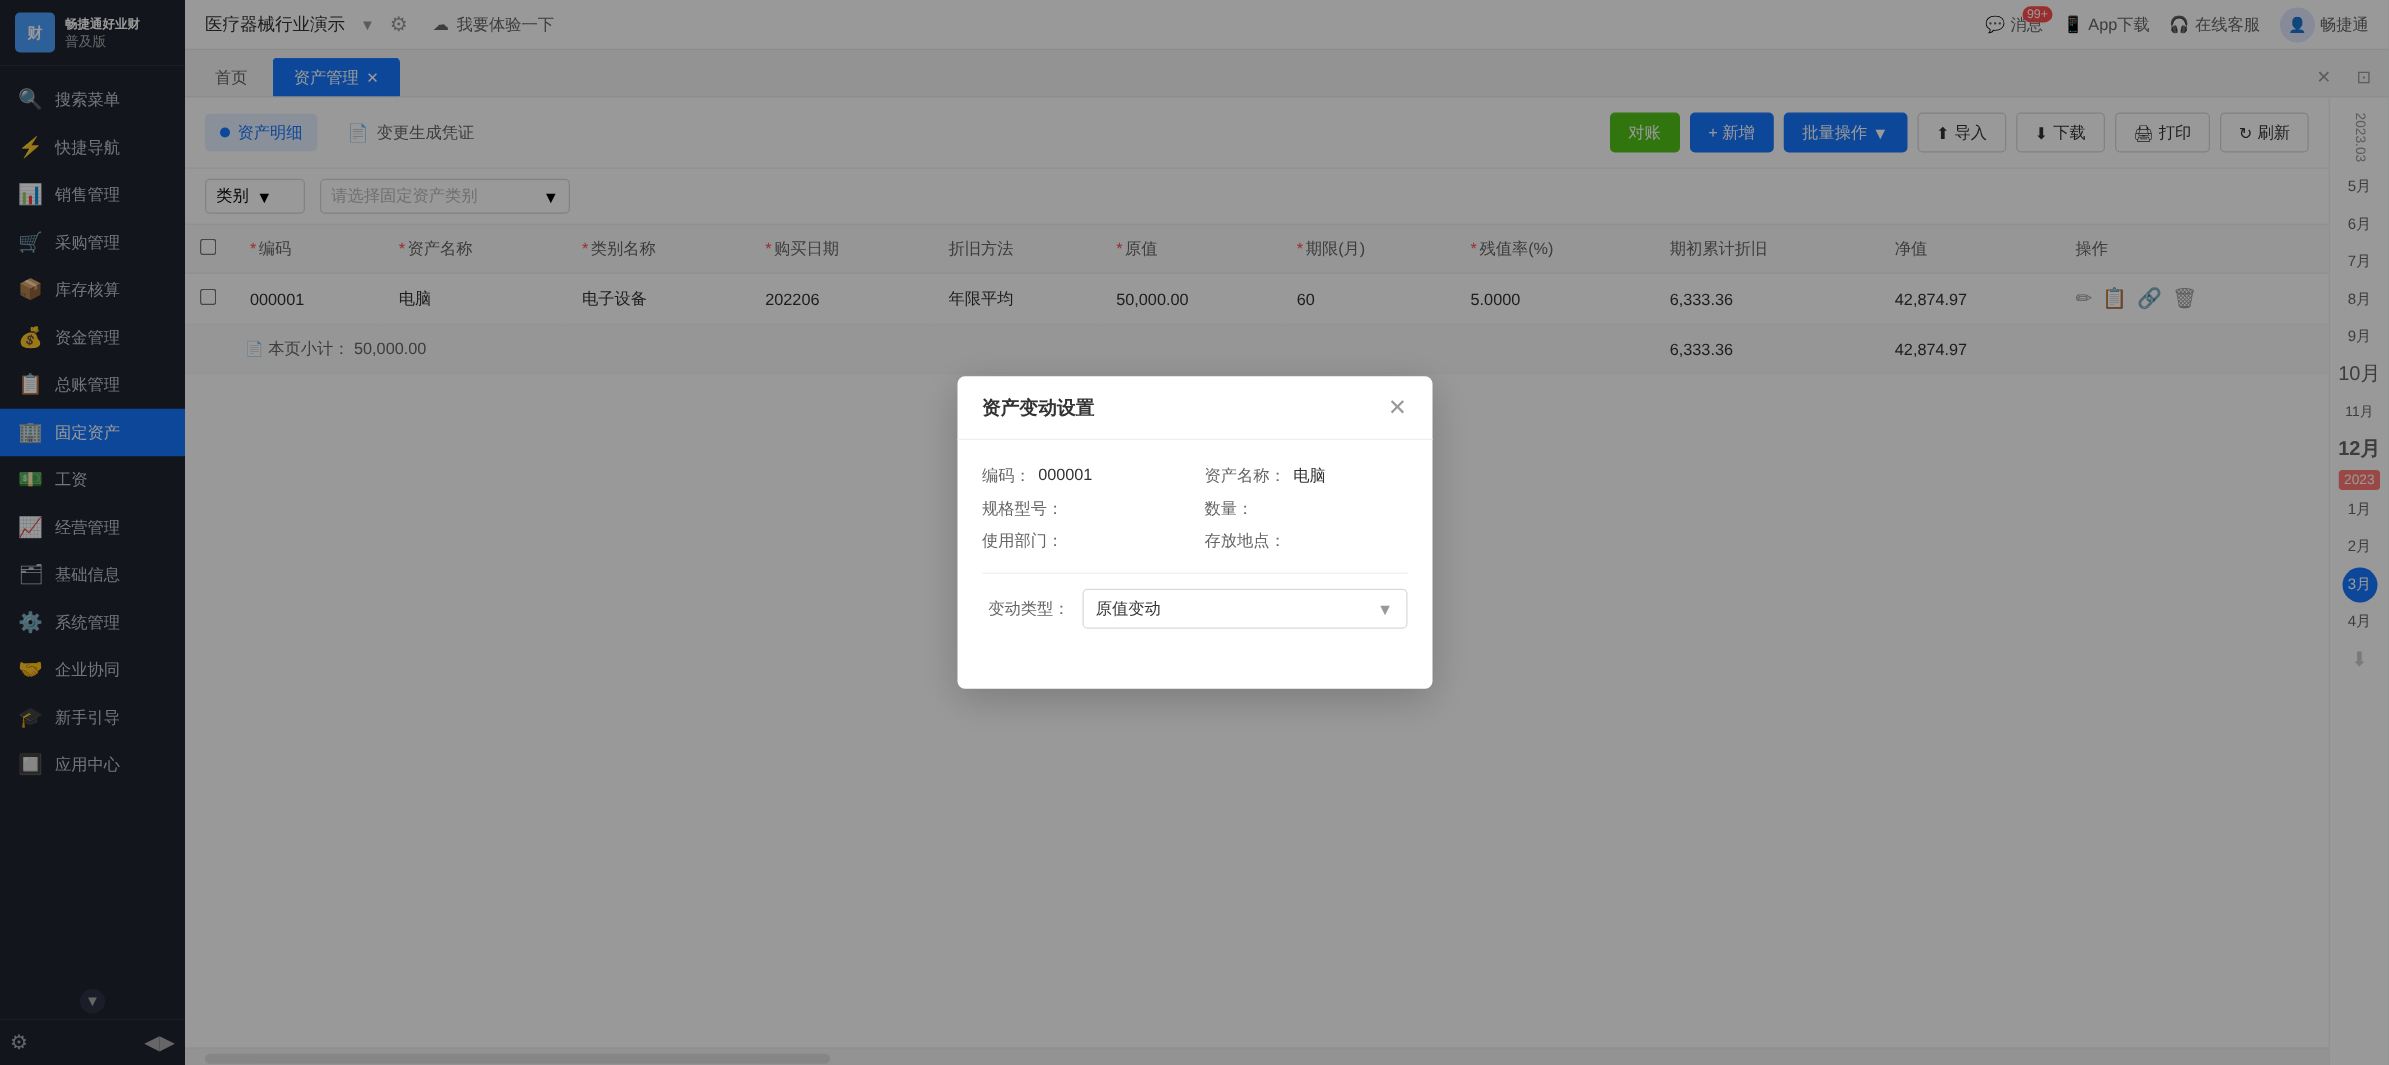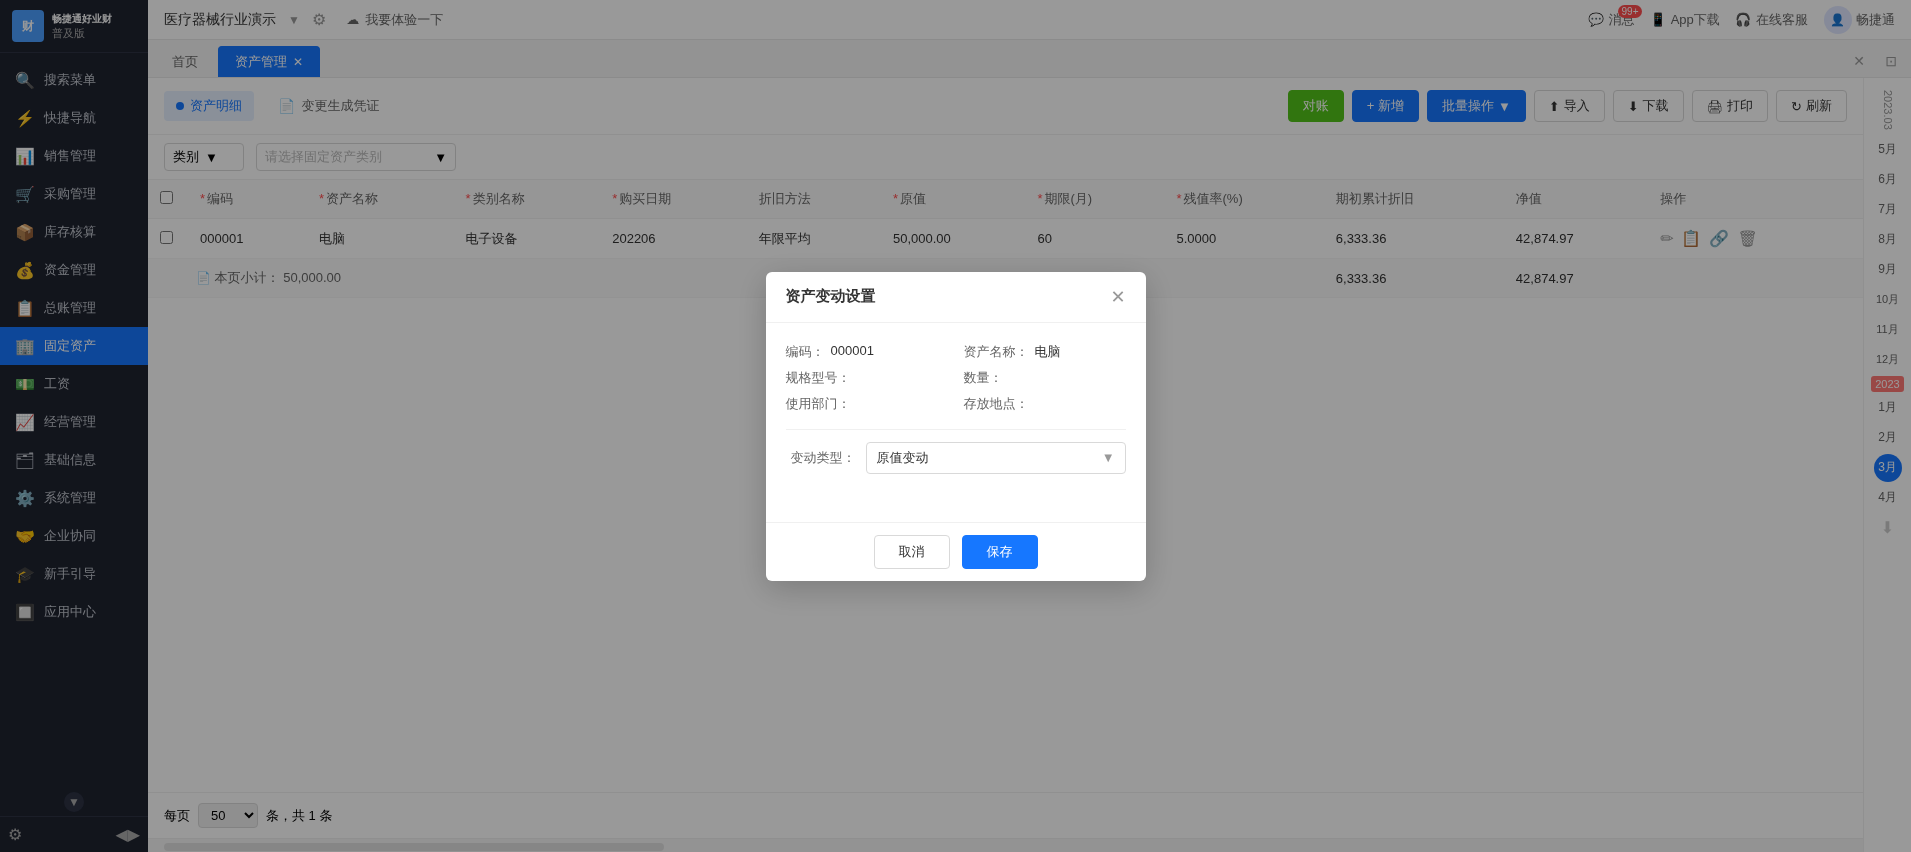--- a/index.html
+++ b/index.html
@@ -346,45 +346,36 @@
                 <td></td>
                 <td></td>
                 <td>6,333.36</td>
                 <td>42,874.97</td>
                 <td></td>
               </tr>
             </tbody>
           </table>
         </div>
 
-        <div class="pagination">
-          <span>每页</span>
-          <select class="page-size-select">
-            <option>50</option>
-            <option>20</option>
-            <option>100</option>
-          </select>
-          <span>条，共 1 条</span>
-        </div>
 
         <div style="height:14px;background:#f5f5f5;border-top:1px solid #eee;padding:2px 16px;">
           <div style="width:500px;height:8px;background:#e0e0e0;border-radius:4px;margin-top:2px;"></div>
         </div>
       </div>
 
       <div class="right-sidebar">
         <div style="font-size:11px;color:#999;writing-mode:vertical-rl;padding:4px 0;text-align:center;">2023.03</div>
         <div class="month-item" style="font-size:12px;">5月</div>
         <div class="month-item" style="font-size:12px;">6月</div>
         <div class="month-item" style="font-size:12px;">7月</div>
         <div class="month-item" style="font-size:12px;">8月</div>
         <div class="month-item" style="font-size:12px;">9月</div>
-        <div class="month-item" style="font-size:11px;text-align:center;">10月</div>
+        <div class="month-item" style="font-size:16px;text-align:center;">10月</div>
         <div class="month-item" style="font-size:11px;">11月</div>
-        <div class="month-item" style="font-size:11px;">12月</div>
+        <div class="month-item" style="font-size:16px;font-weight:bold;">12月</div>
         <div style="font-size:11px;color:#fff;background:#ff7875;padding:2px 4px;border-radius:3px;text-align:center;cursor:pointer;">2023</div>
         <div class="month-item" style="font-size:12px;">1月</div>
         <div class="month-item" style="font-size:12px;">2月</div>
         <div class="month-item active" style="font-size:12px;">3月</div>
         <div class="month-item" style="font-size:12px;">4月</div>
         <div style="color:#ccc;cursor:pointer;padding:4px;font-size:16px;">⬇</div>
       </div>
     </div>
   </div>
 </div>
@@ -428,18 +419,14 @@
 
       <div class="modal-field-row">
         <span class="modal-field-label">变动类型：</span>
         <div class="modal-select-row" style="flex:1;gap:12px;">
           <span class="modal-select-value">原值变动</span>
           <span class="modal-select-arrow">▼</span>
         </div>
       </div>
 
     </div>
-    <div class="modal-footer">
-      <button class="btn-cancel">取消</button>
-      <button class="btn-save">保存</button>
-    </div>
   </div>
 </div>
 
 </body></html>

